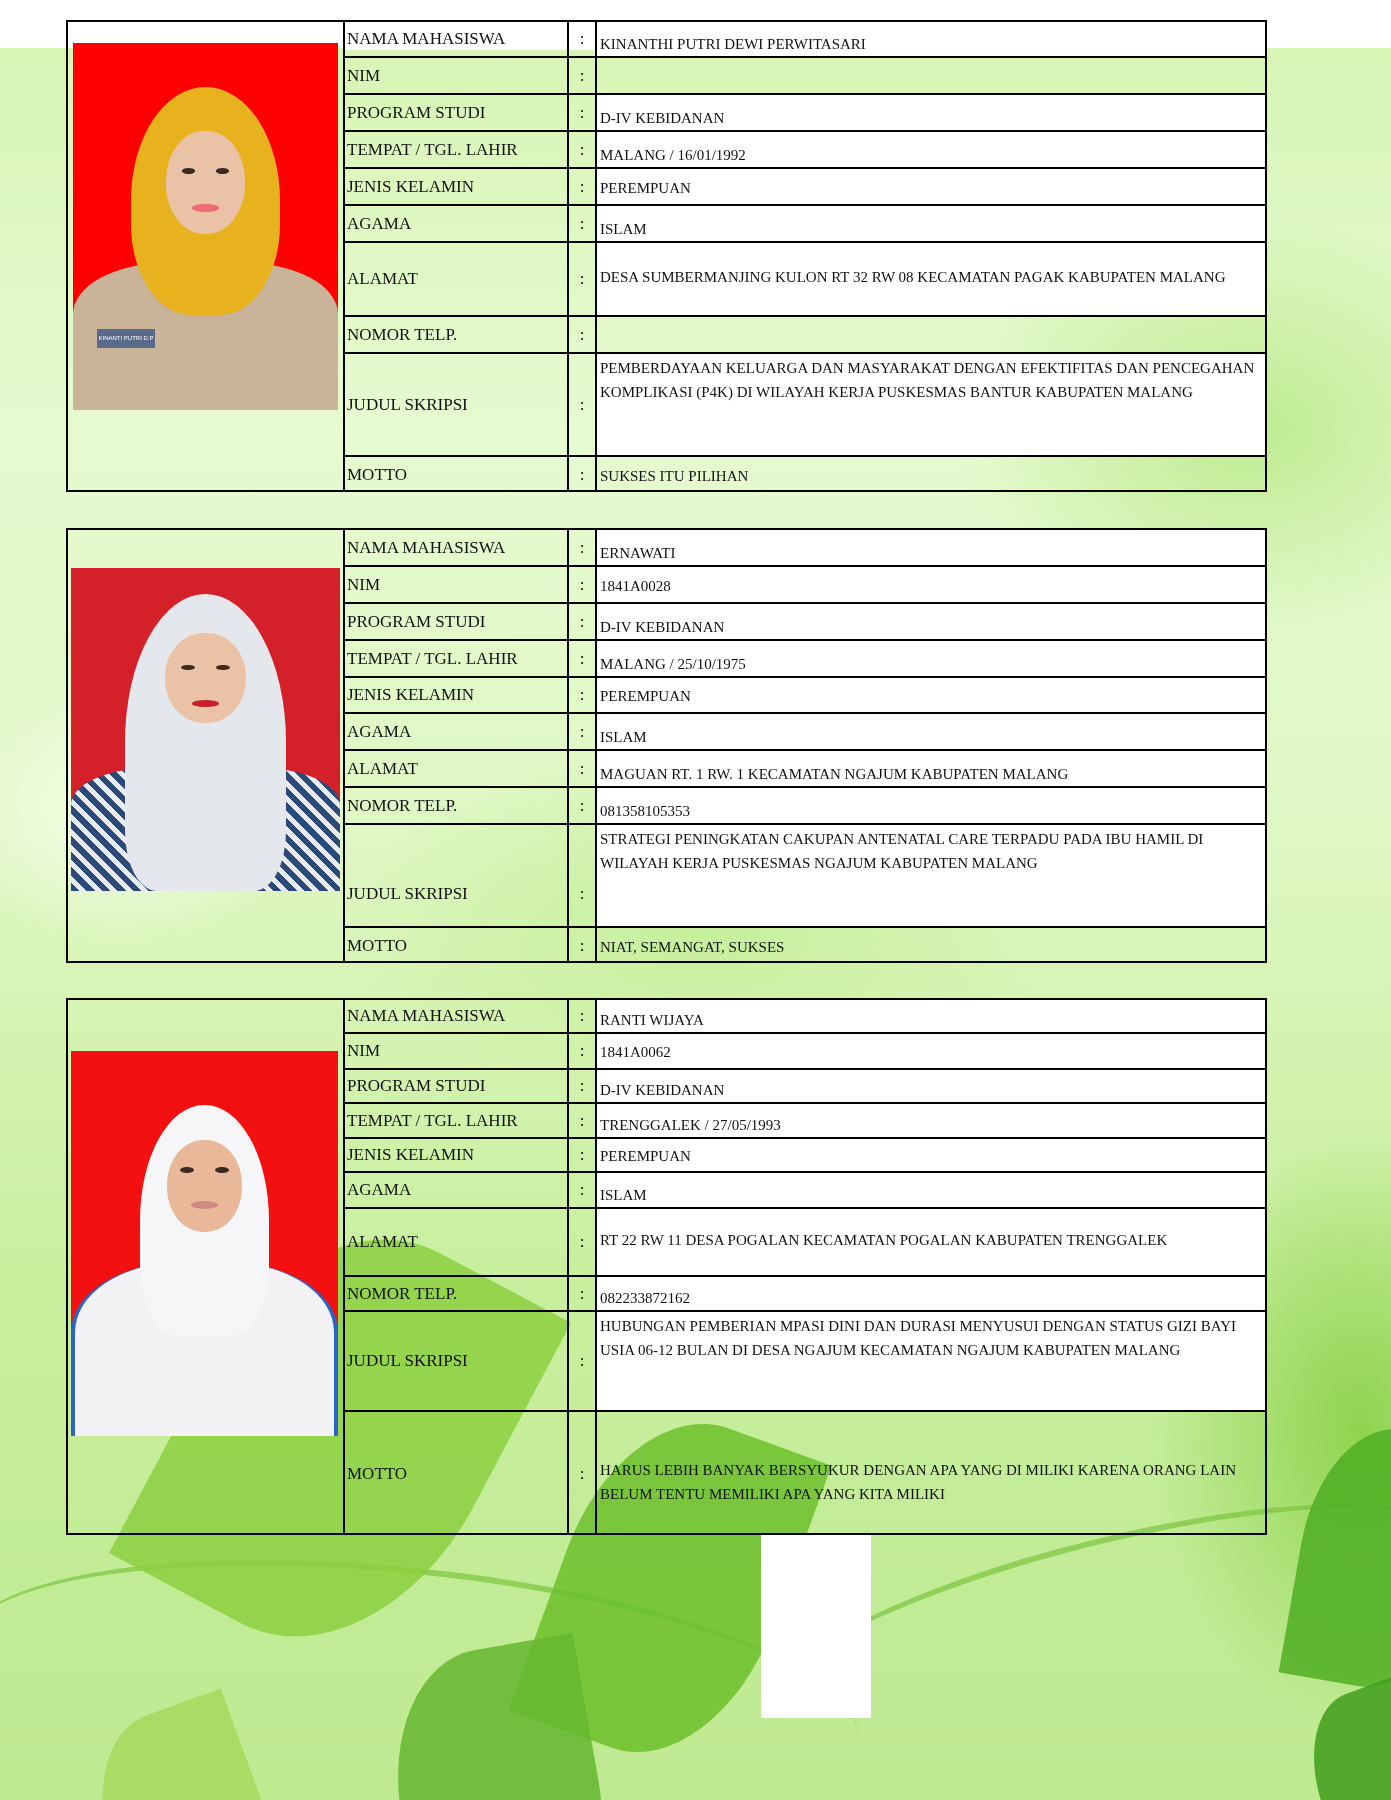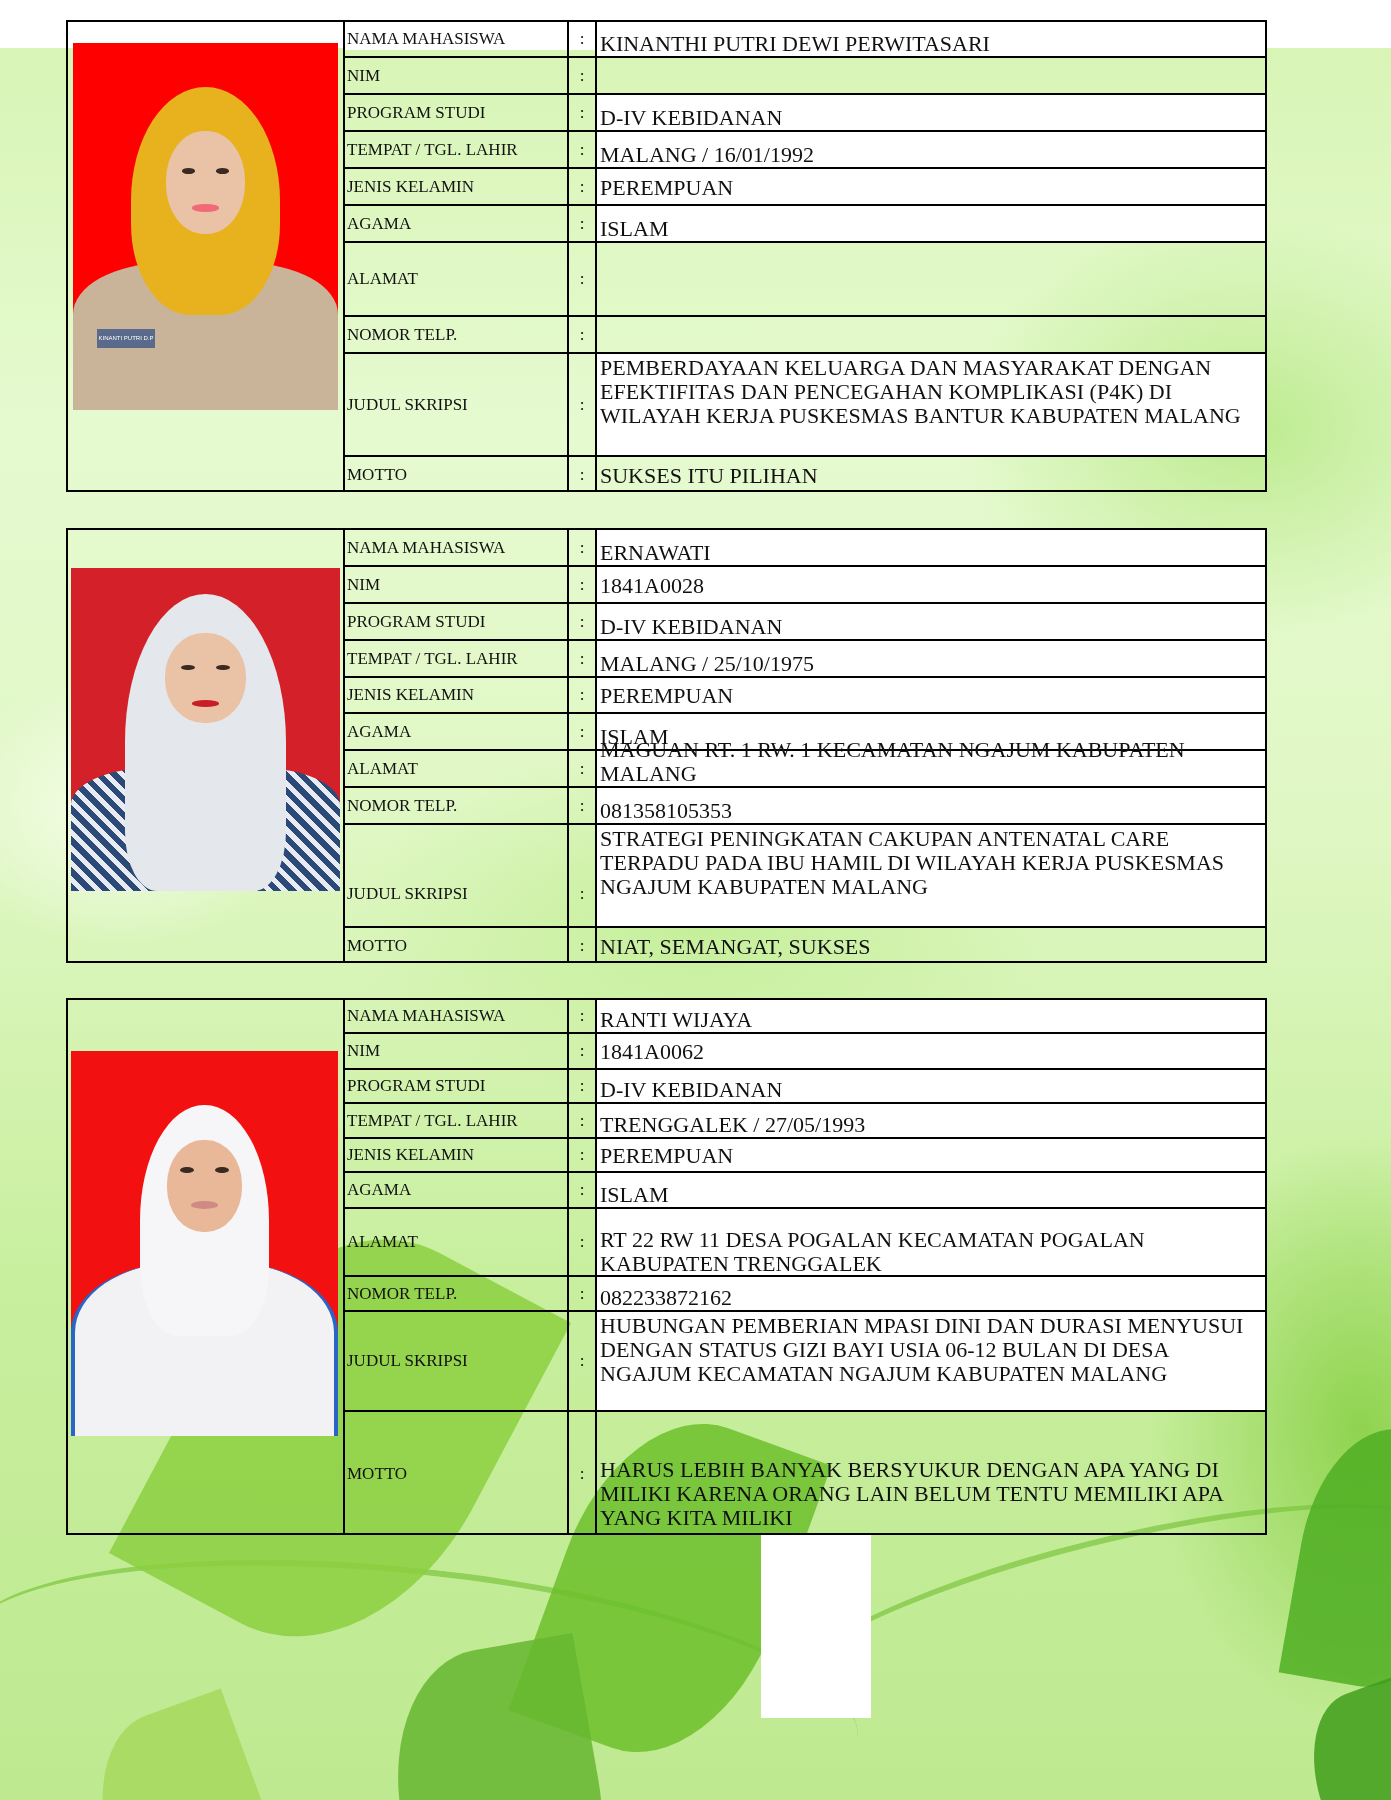--- a/index.html
+++ b/index.html
@@ -57,21 +57,21 @@
   }
   .colon {
     position: absolute; left: 224px; top: 0; bottom: 0; width: 28px;
     border-right: 2px solid #000; box-sizing: border-box;
     font-size: 17px; text-align: center;
     display: flex; align-items: center; justify-content: center;
   }
   .val {
     position: absolute; left: 252px; top: 0; bottom: 0; right: 0;
     background: #ffffff; box-sizing: border-box;
-    font-size: 22px; line-height: 24px; padding: 2px 4px 0 3px;
+    font-size: 15px; line-height: 24px; padding: 2px 4px 0 3px;
   }
   .val.green { background: transparent; }
   .val.bottom { display:flex; align-items:flex-end; padding-bottom: 0; }
   .val.center { display:flex; align-items:center; }
   .white-rect {
     position: absolute; left: 761px; top: 1535px; width: 110px; height: 183px; background: #fff;
   }
 </style>
 </head>
 <body>
@@ -126,20 +126,21 @@
       <div class="val center">PEREMPUAN</div>
     </div>
     <div class="row" style="top:184px; height:37px;">
       <div class="lbl">AGAMA</div>
       <div class="colon">:</div>
       <div class="val bottom">ISLAM</div>
     </div>
     <div class="row" style="top:221px; height:74px;">
       <div class="lbl">ALAMAT</div>
       <div class="colon">:</div>
+      <div class="val" style="padding-top:22px;">DESA SUMBERMANJING KULON RT 32 RW 08 KECAMATAN PAGAK KABUPATEN MALANG</div>
     </div>
     <div class="row" style="top:295px; height:37px;">
       <div class="lbl">NOMOR TELP.</div>
       <div class="colon">:</div>
     </div>
     <div class="row" style="top:332px; height:103px;">
       <div class="lbl">JUDUL SKRIPSI</div>
       <div class="colon">:</div>
       <div class="val">PEMBERDAYAAN KELUARGA DAN MASYARAKAT DENGAN EFEKTIFITAS DAN PENCEGAHAN KOMPLIKASI (P4K) DI WILAYAH KERJA PUSKESMAS BANTUR KABUPATEN MALANG</div>
     </div>

